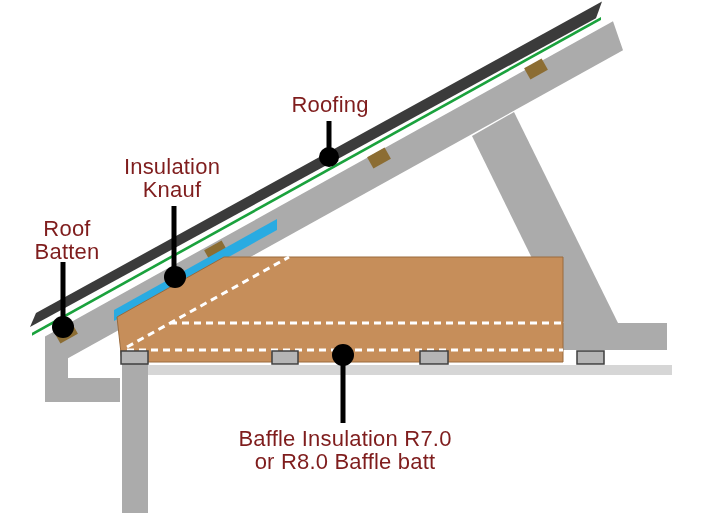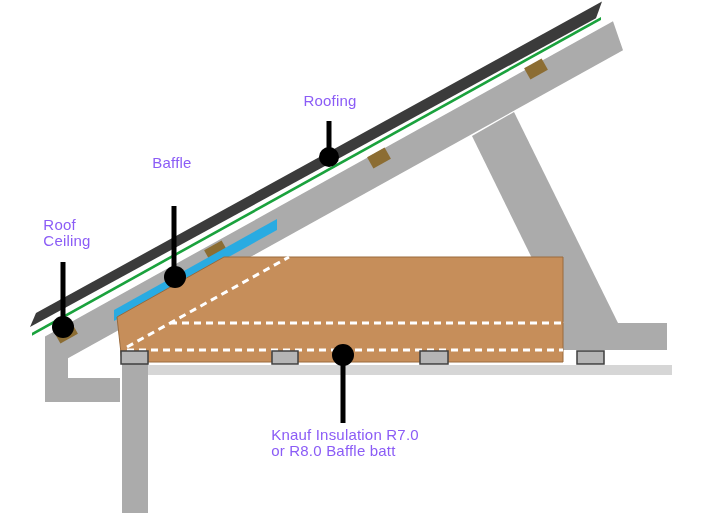--- a/index.html
+++ b/index.html
@@ -7,23 +7,23 @@
     position:relative;
     width:704px;height:528px;
     background:#ffffff;
     overflow:hidden;
     font-family:"Liberation Sans", sans-serif;
   }
   #diagram-svg{position:absolute;left:0;top:0;}
   .label{
     position:absolute;
     transform:translateX(-50%);
-    text-align:left;
-    color:#8b5cf6;
-    font-size:15px;
+    text-align:center;
+    color:#7f1d1d;
+    font-size:22px;
     line-height:1.05;
     letter-spacing:0.2px;
     white-space:nowrap;
   }
 </style>
 </head>
 <body>
 
 <div id="canvas">
 
@@ -79,26 +79,27 @@
 
     <line x1="343" y1="360" x2="343" y2="423" stroke-width="5" stroke="#000000"></line>
     <circle cx="343" cy="355" r="11" fill="#000000"></circle>
   </svg>
 
   <div class="label" style="left:330px;top:93px;">
     <div>Roofing</div>
   </div>
 
   <div class="label" style="left:172px;top:155px;">
-    <div>Baffle</div>
+    <div>Insulation</div>
+    <div>Knauf</div>
   </div>
 
   <div class="label" style="left:67px;top:217px;">
     <div>Roof</div>
-    <div>Ceiling</div>
+    <div>Batten</div>
   </div>
 
   <div class="label" style="left:345px;top:427px;">
-    <div>Knauf Insulation R7.0</div>
+    <div>Baffle Insulation R7.0</div>
     <div>or R8.0 Baffle batt</div>
   </div>
 
 </div>
 
 </body></html>

